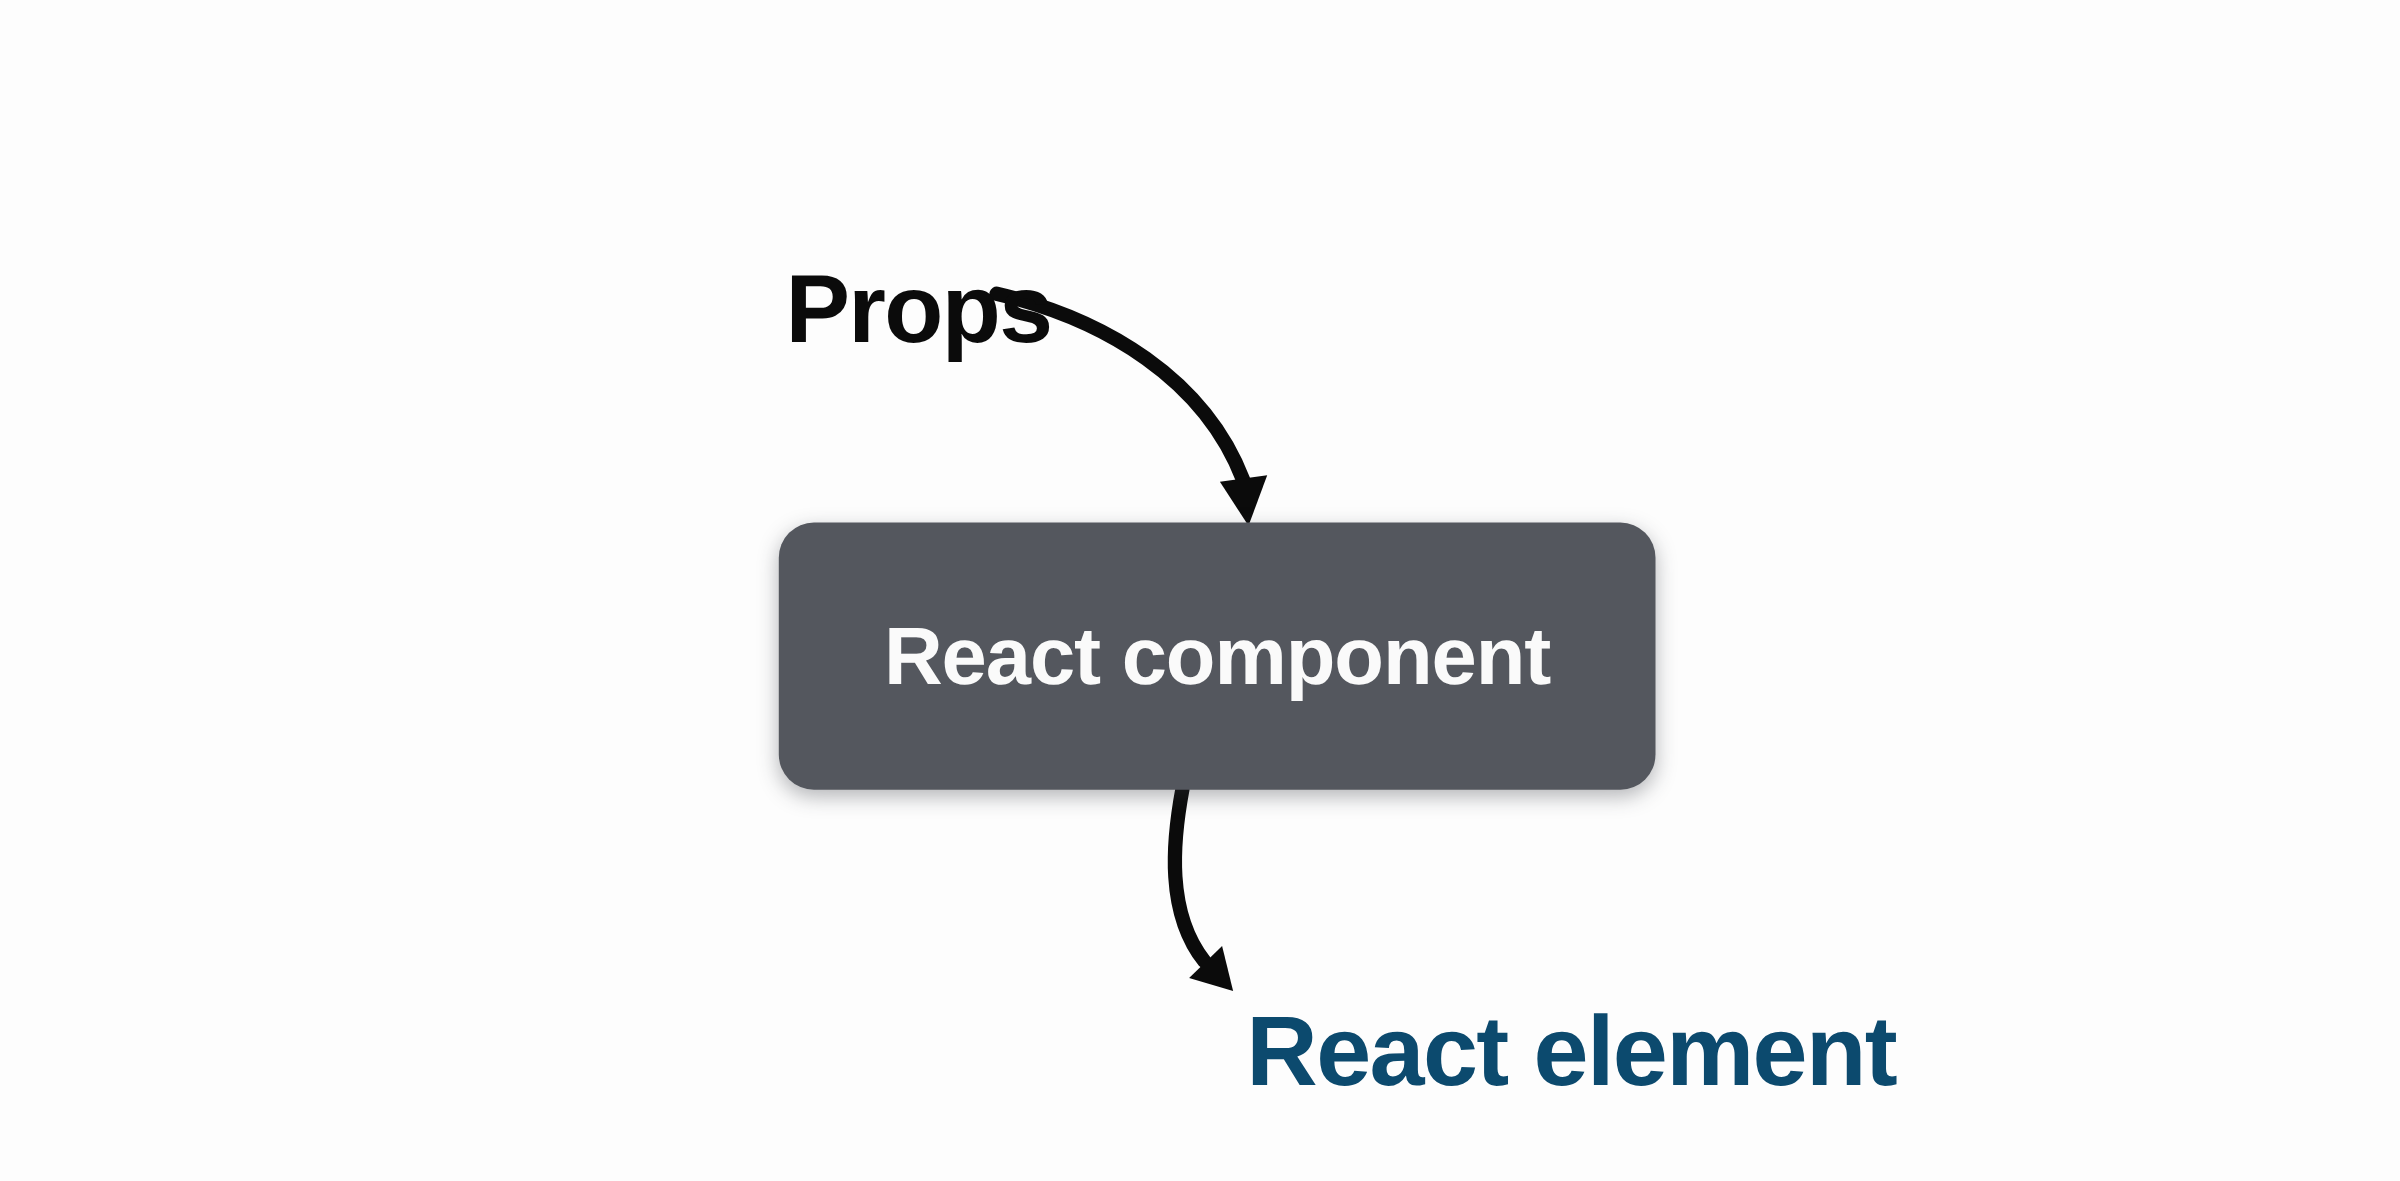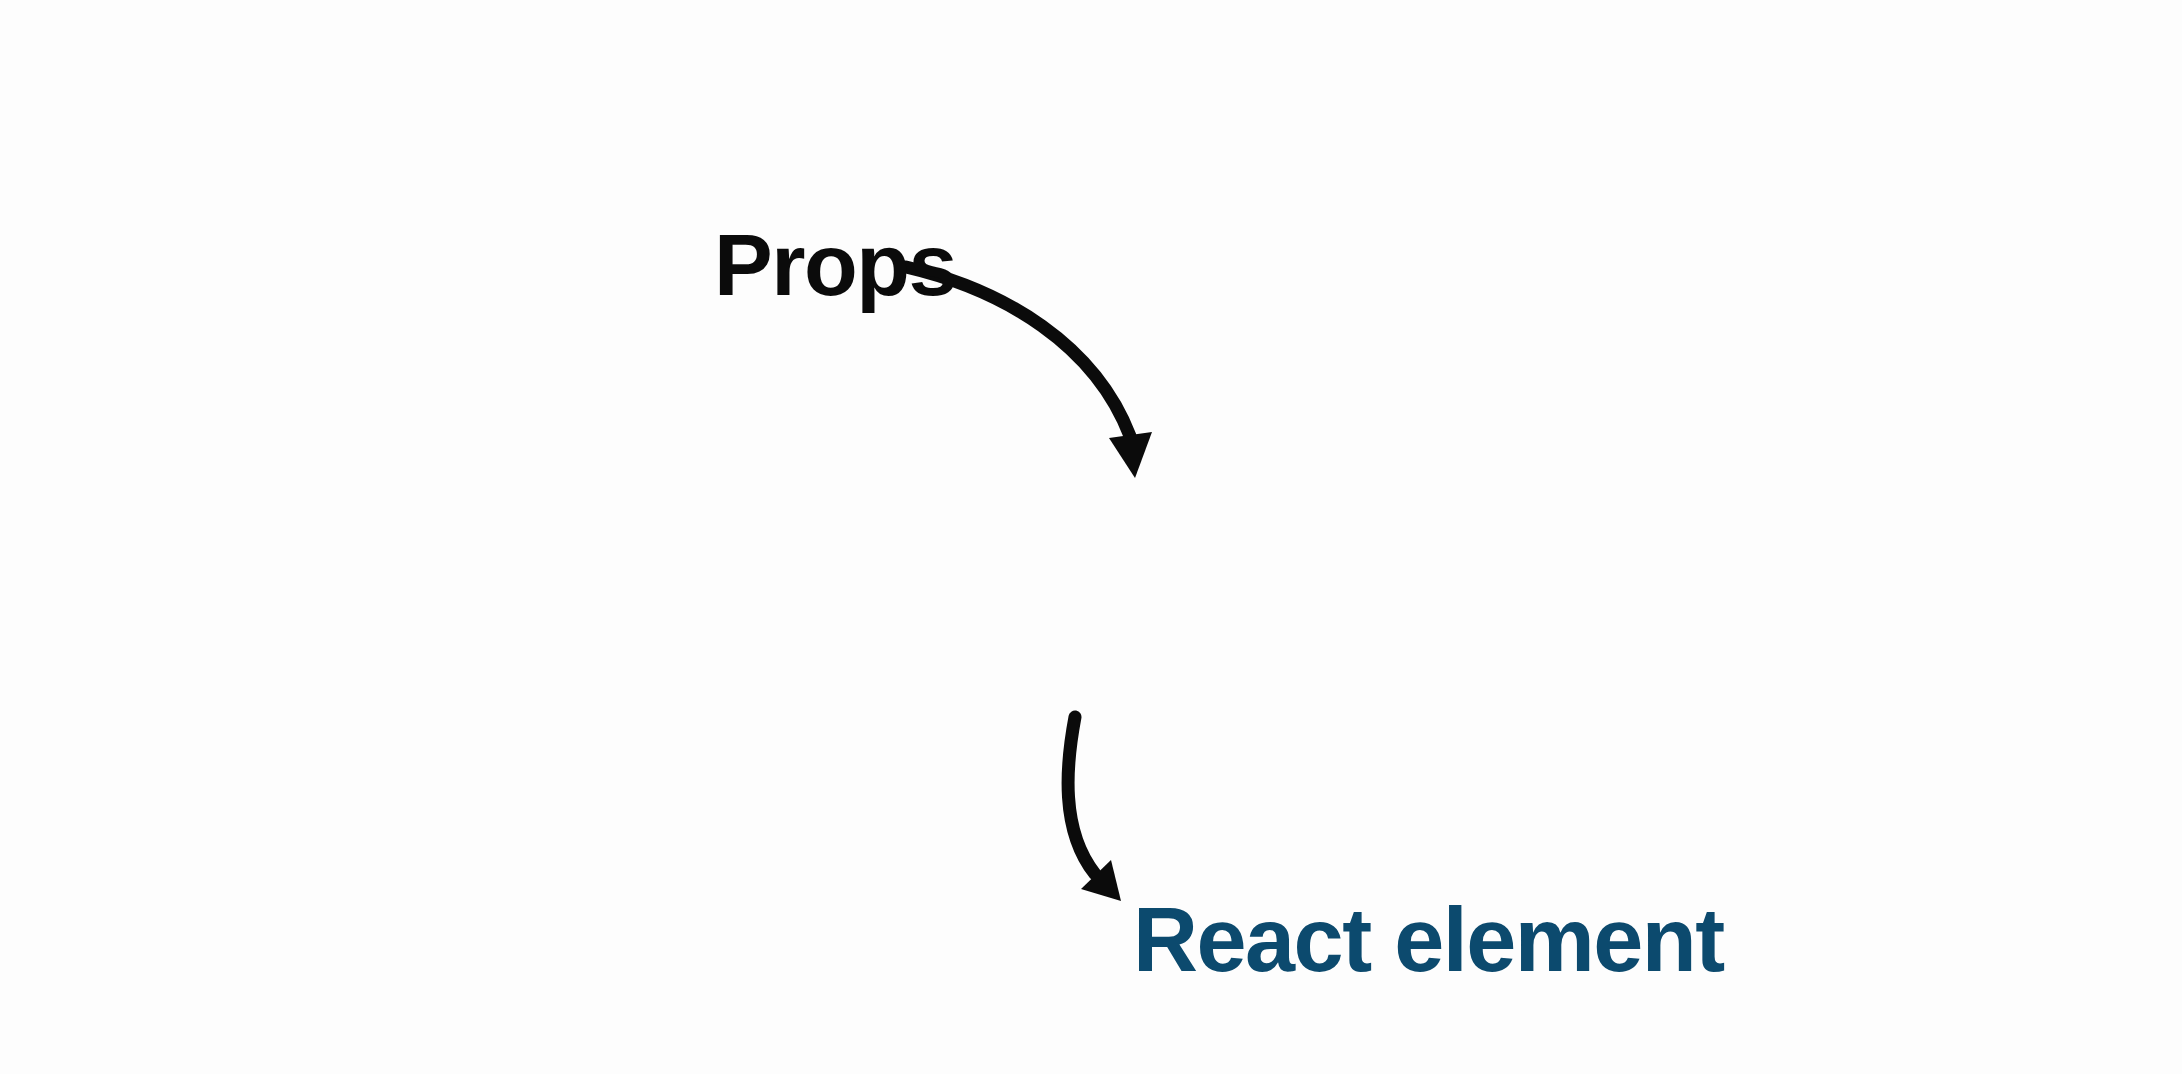--- a/index.html
+++ b/index.html
@@ -30,20 +30,21 @@
     fill: none;
     stroke-width: 13px;
     stroke-linecap: round;
   }
   .label {
     position: absolute;
     font-weight: 700;
     letter-spacing: -1.5px;
     line-height: 1;
     white-space: nowrap;
+    margin-top: 16px;
   }
   .label.props {
     left: 714px;
     top: 221px;
     font-size: 88px;
   }
   .label.element {
     left: 1133px;
     top: 895px;
     font-size: 90px;
@@ -79,16 +80,19 @@
       <path d="M 1135 478 L 1109 438 L 1152 432 Z" fill="#0b0b0b"></path>
     </g>
     <g>
       <path class="arrow-line" d="M 1075 717 C 1066 765, 1060 830, 1095 874" stroke="#0b0b0b"></path>
       <path d="M 1121 901 L 1081 889 L 1111 860 Z" fill="#0b0b0b"></path>
     </g>
   </svg>
 
   <div class="label props" style="color: rgb(11, 11, 11);">Props</div>
 
+  <div class="node" style="background-color: rgb(84, 87, 94);">
+    <span style="color: rgb(250, 250, 250);">React component</span>
+  </div>
 
   <div class="label element" style="color: #0c4a6e;">React element</div>
 
 </div>
 
 </body></html>

